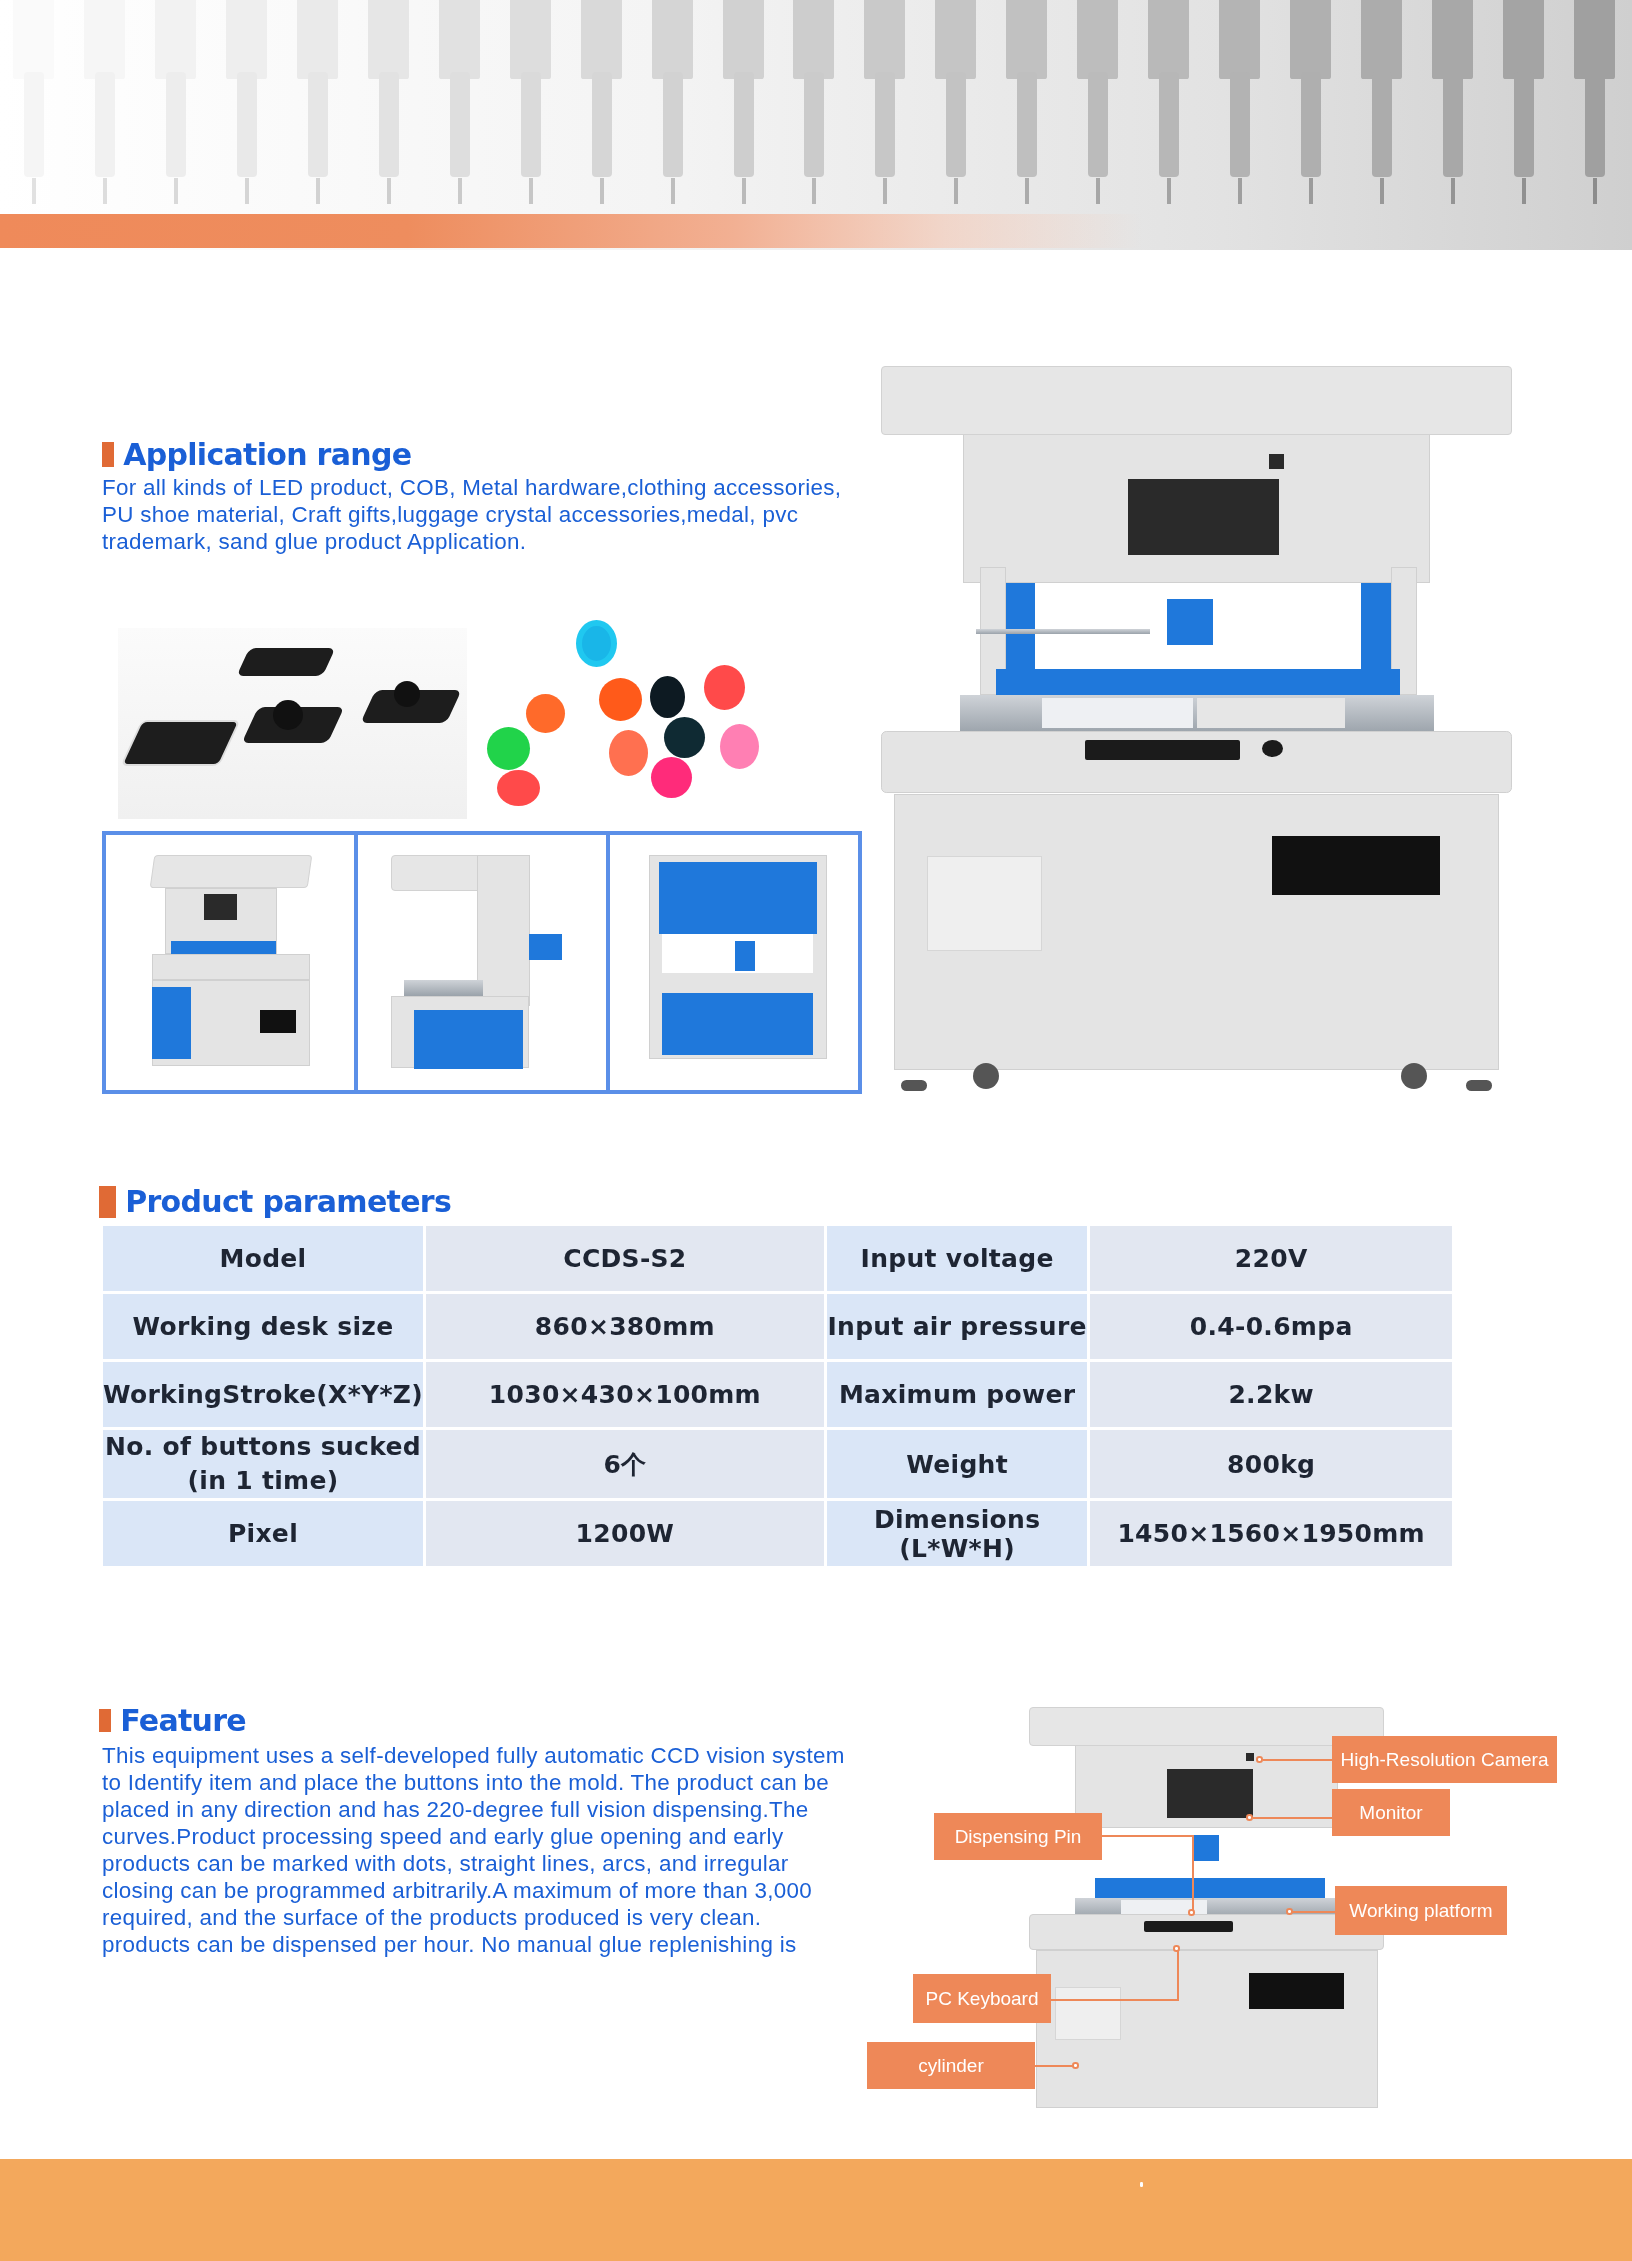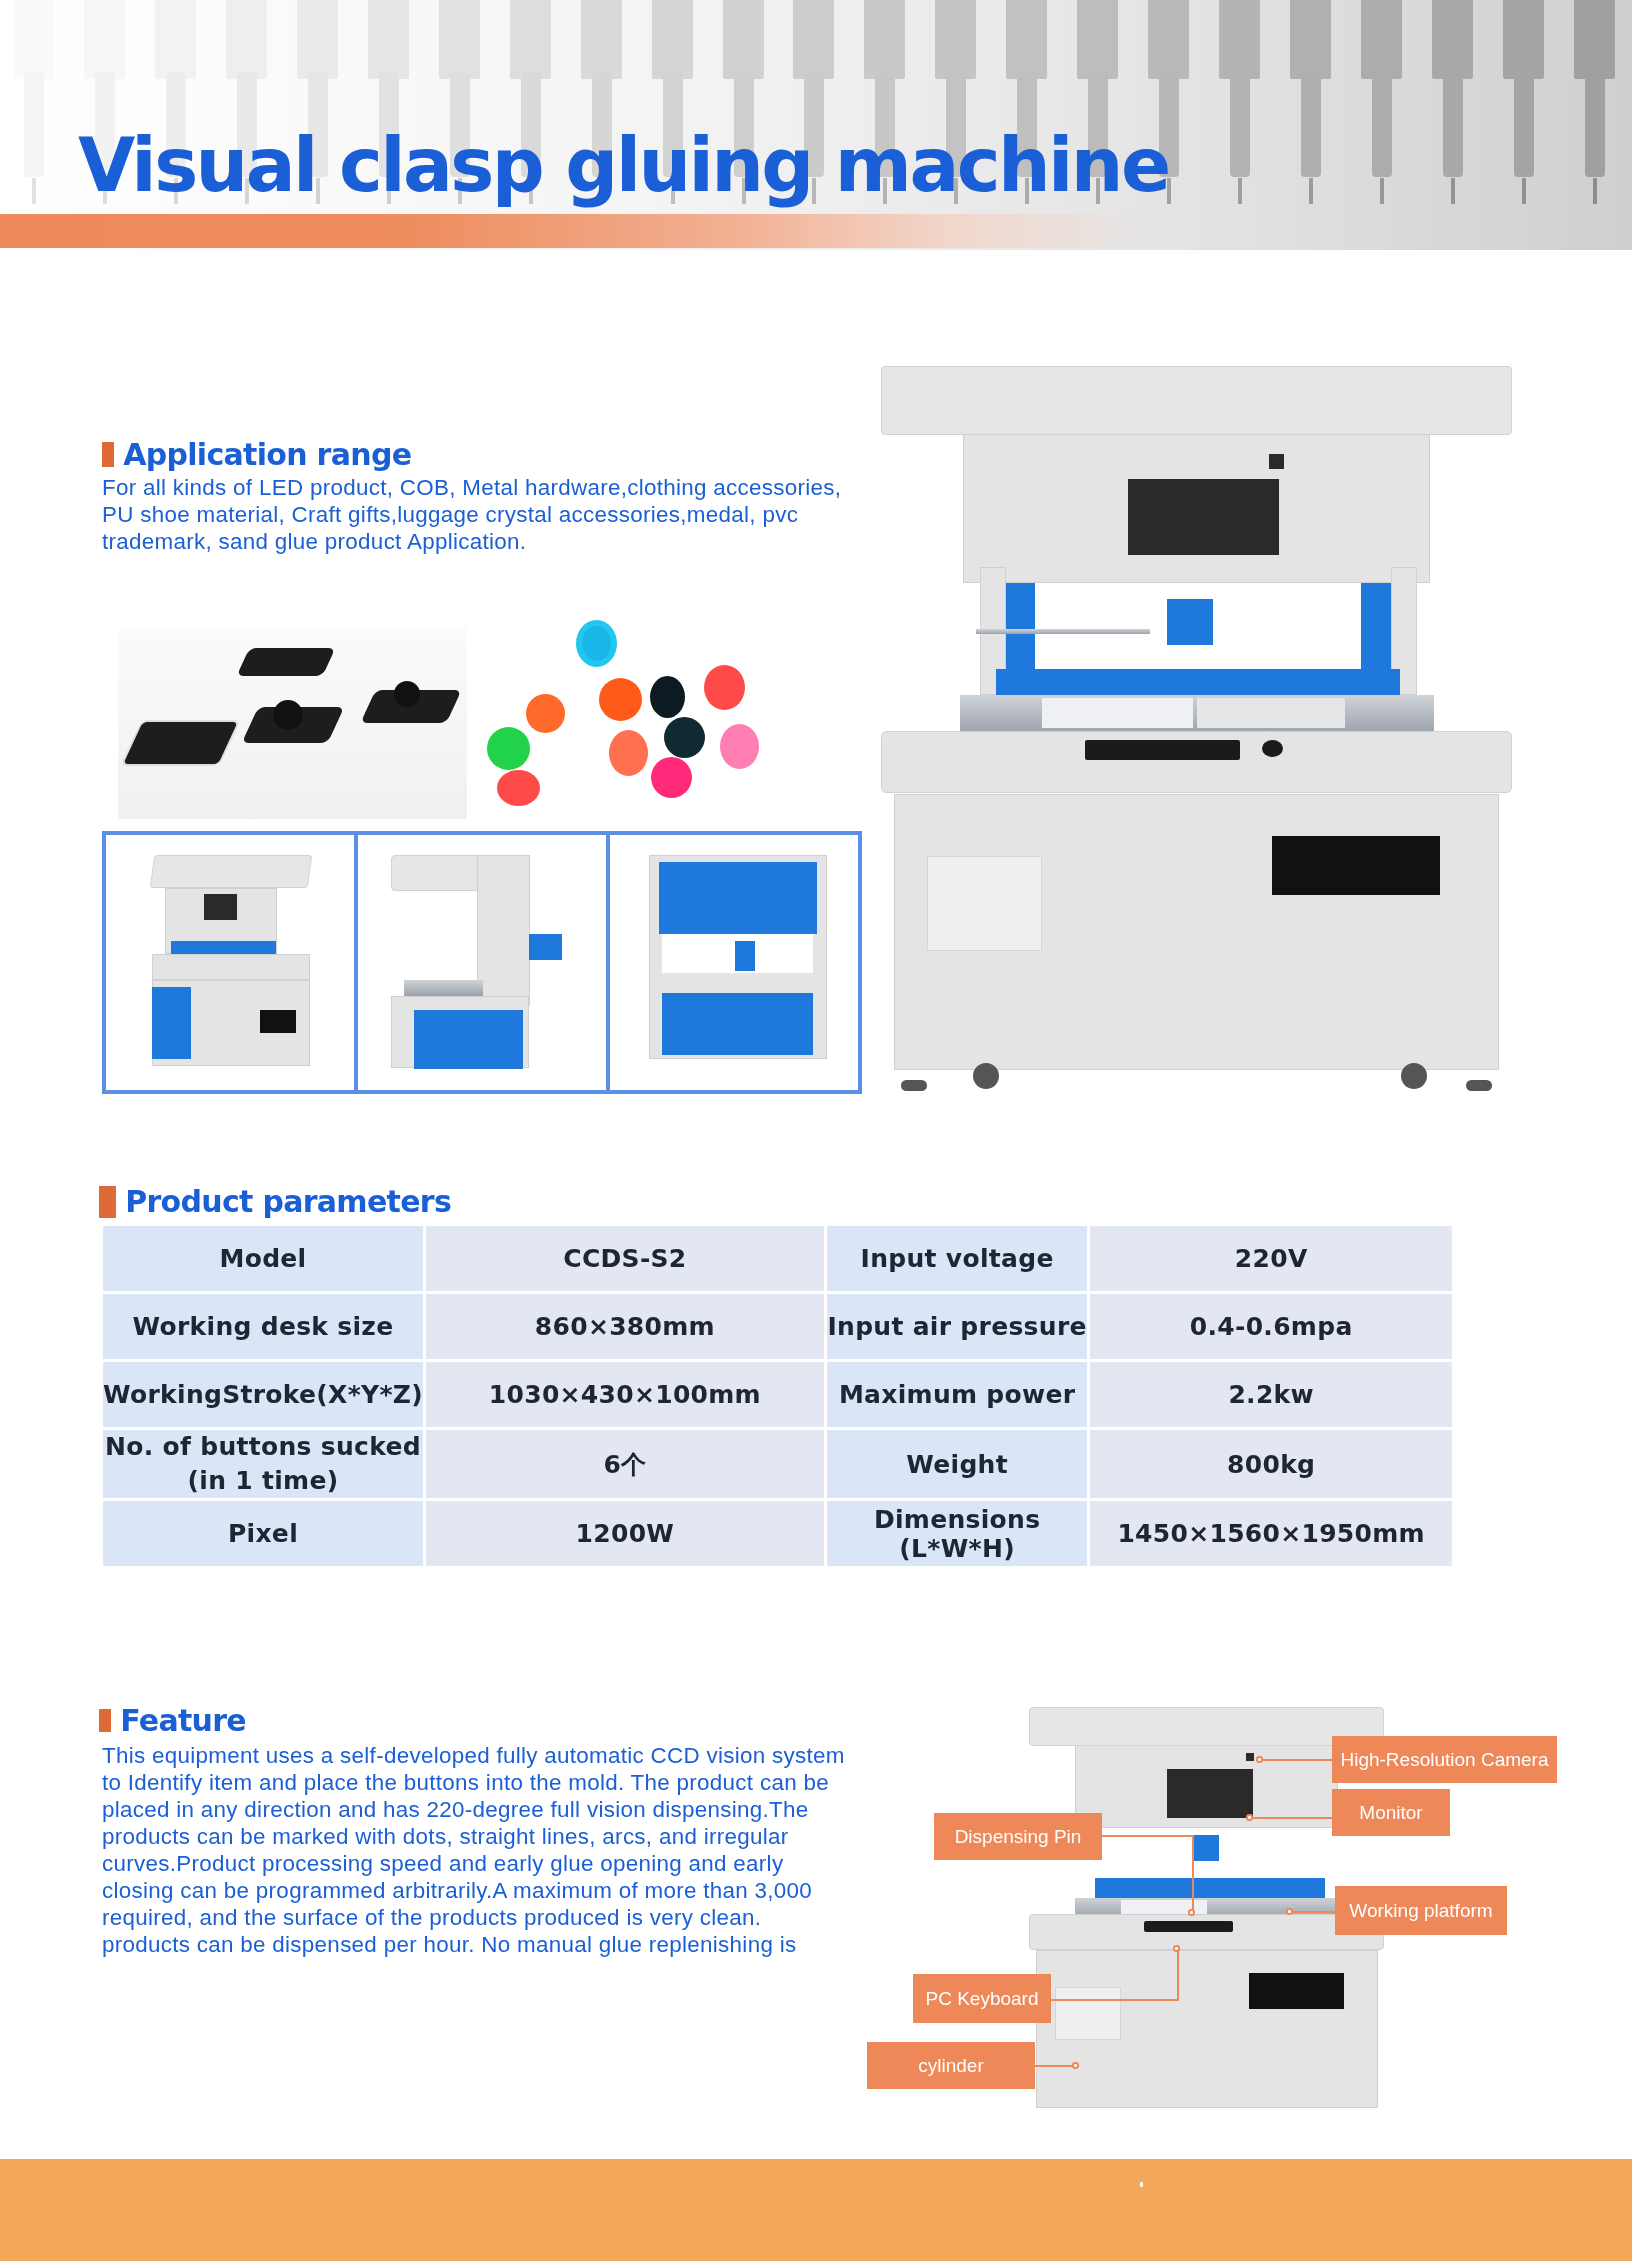--- a/index.html
+++ b/index.html
@@ -183,21 +183,20 @@
         <div class="tube" style="background:rgb(164,164,164);"></div>
         <div class="tip" style="background:rgb(144,144,144);"></div>
       </div>
       <div class="nozzle">
         <div class="block" style="background:rgb(160,160,160);"></div>
         <div class="tube" style="background:rgb(160,160,160);"></div>
         <div class="tip" style="background:rgb(140,140,140);"></div>
       </div>
     </div>
   <div class="banner-bar"></div>
-  <div class="banner-title">Visual clasp gluing machine</div>
 </div>
 
 <div class="sec-head" style="left:102px; top:437px;">
   <div class="mark"></div>
   <div class="label">Application range</div>
 </div>
 <div class="para" style="left:102px; top:474px; width:822px;">
   <div>For all kinds of LED product, COB, Metal hardware,clothing accessories,</div>
   <div>PU shoe material, Craft gifts,luggage crystal accessories,medal, pvc</div>
   <div>trademark, sand glue product Application.</div>
@@ -331,22 +330,22 @@
   </table>
 
 <div class="sec-head" style="left:99px; top:1703px;">
   <div class="mark" style="height:22.4px;"></div>
   <div class="label">Feature</div>
 </div>
 <div class="para" style="left:102px; top:1742px; width:835px; line-height:27px;">
   <div>This equipment uses a self-developed fully automatic CCD vision system</div>
   <div>to Identify item and  place the buttons into the mold. The product can be</div>
   <div>placed in any direction and has 220-degree full vision dispensing.The</div>
+  <div>curves.Product processing speed and early glue opening and early</div>
   <div>products can be marked with dots, straight lines, arcs, and irregular</div>
-  <div>curves.Product processing speed and early glue opening and early</div>
   <div>closing can be programmed arbitrarily.A maximum of more than 3,000</div>
   <div>required, and the surface of the products produced is very clean.</div>
   <div>products can be dispensed per hour. No manual glue replenishing is</div>
 </div>
 
 <div class="mach" style="left:1029px; top:1707px; width:355px; height:411px;">
   <div class="canopy" style="left:0; top:0; width:355px; height:39px;"></div>
   <div class="body" style="left:46px; top:39px; width:263px; height:82px; border-top:none;"></div>
   <div class="screen" style="left:138px; top:62px; width:86px; height:49px;"></div>
   <div class="screen" style="left:217px; top:46px; width:8px; height:8px;"></div>

